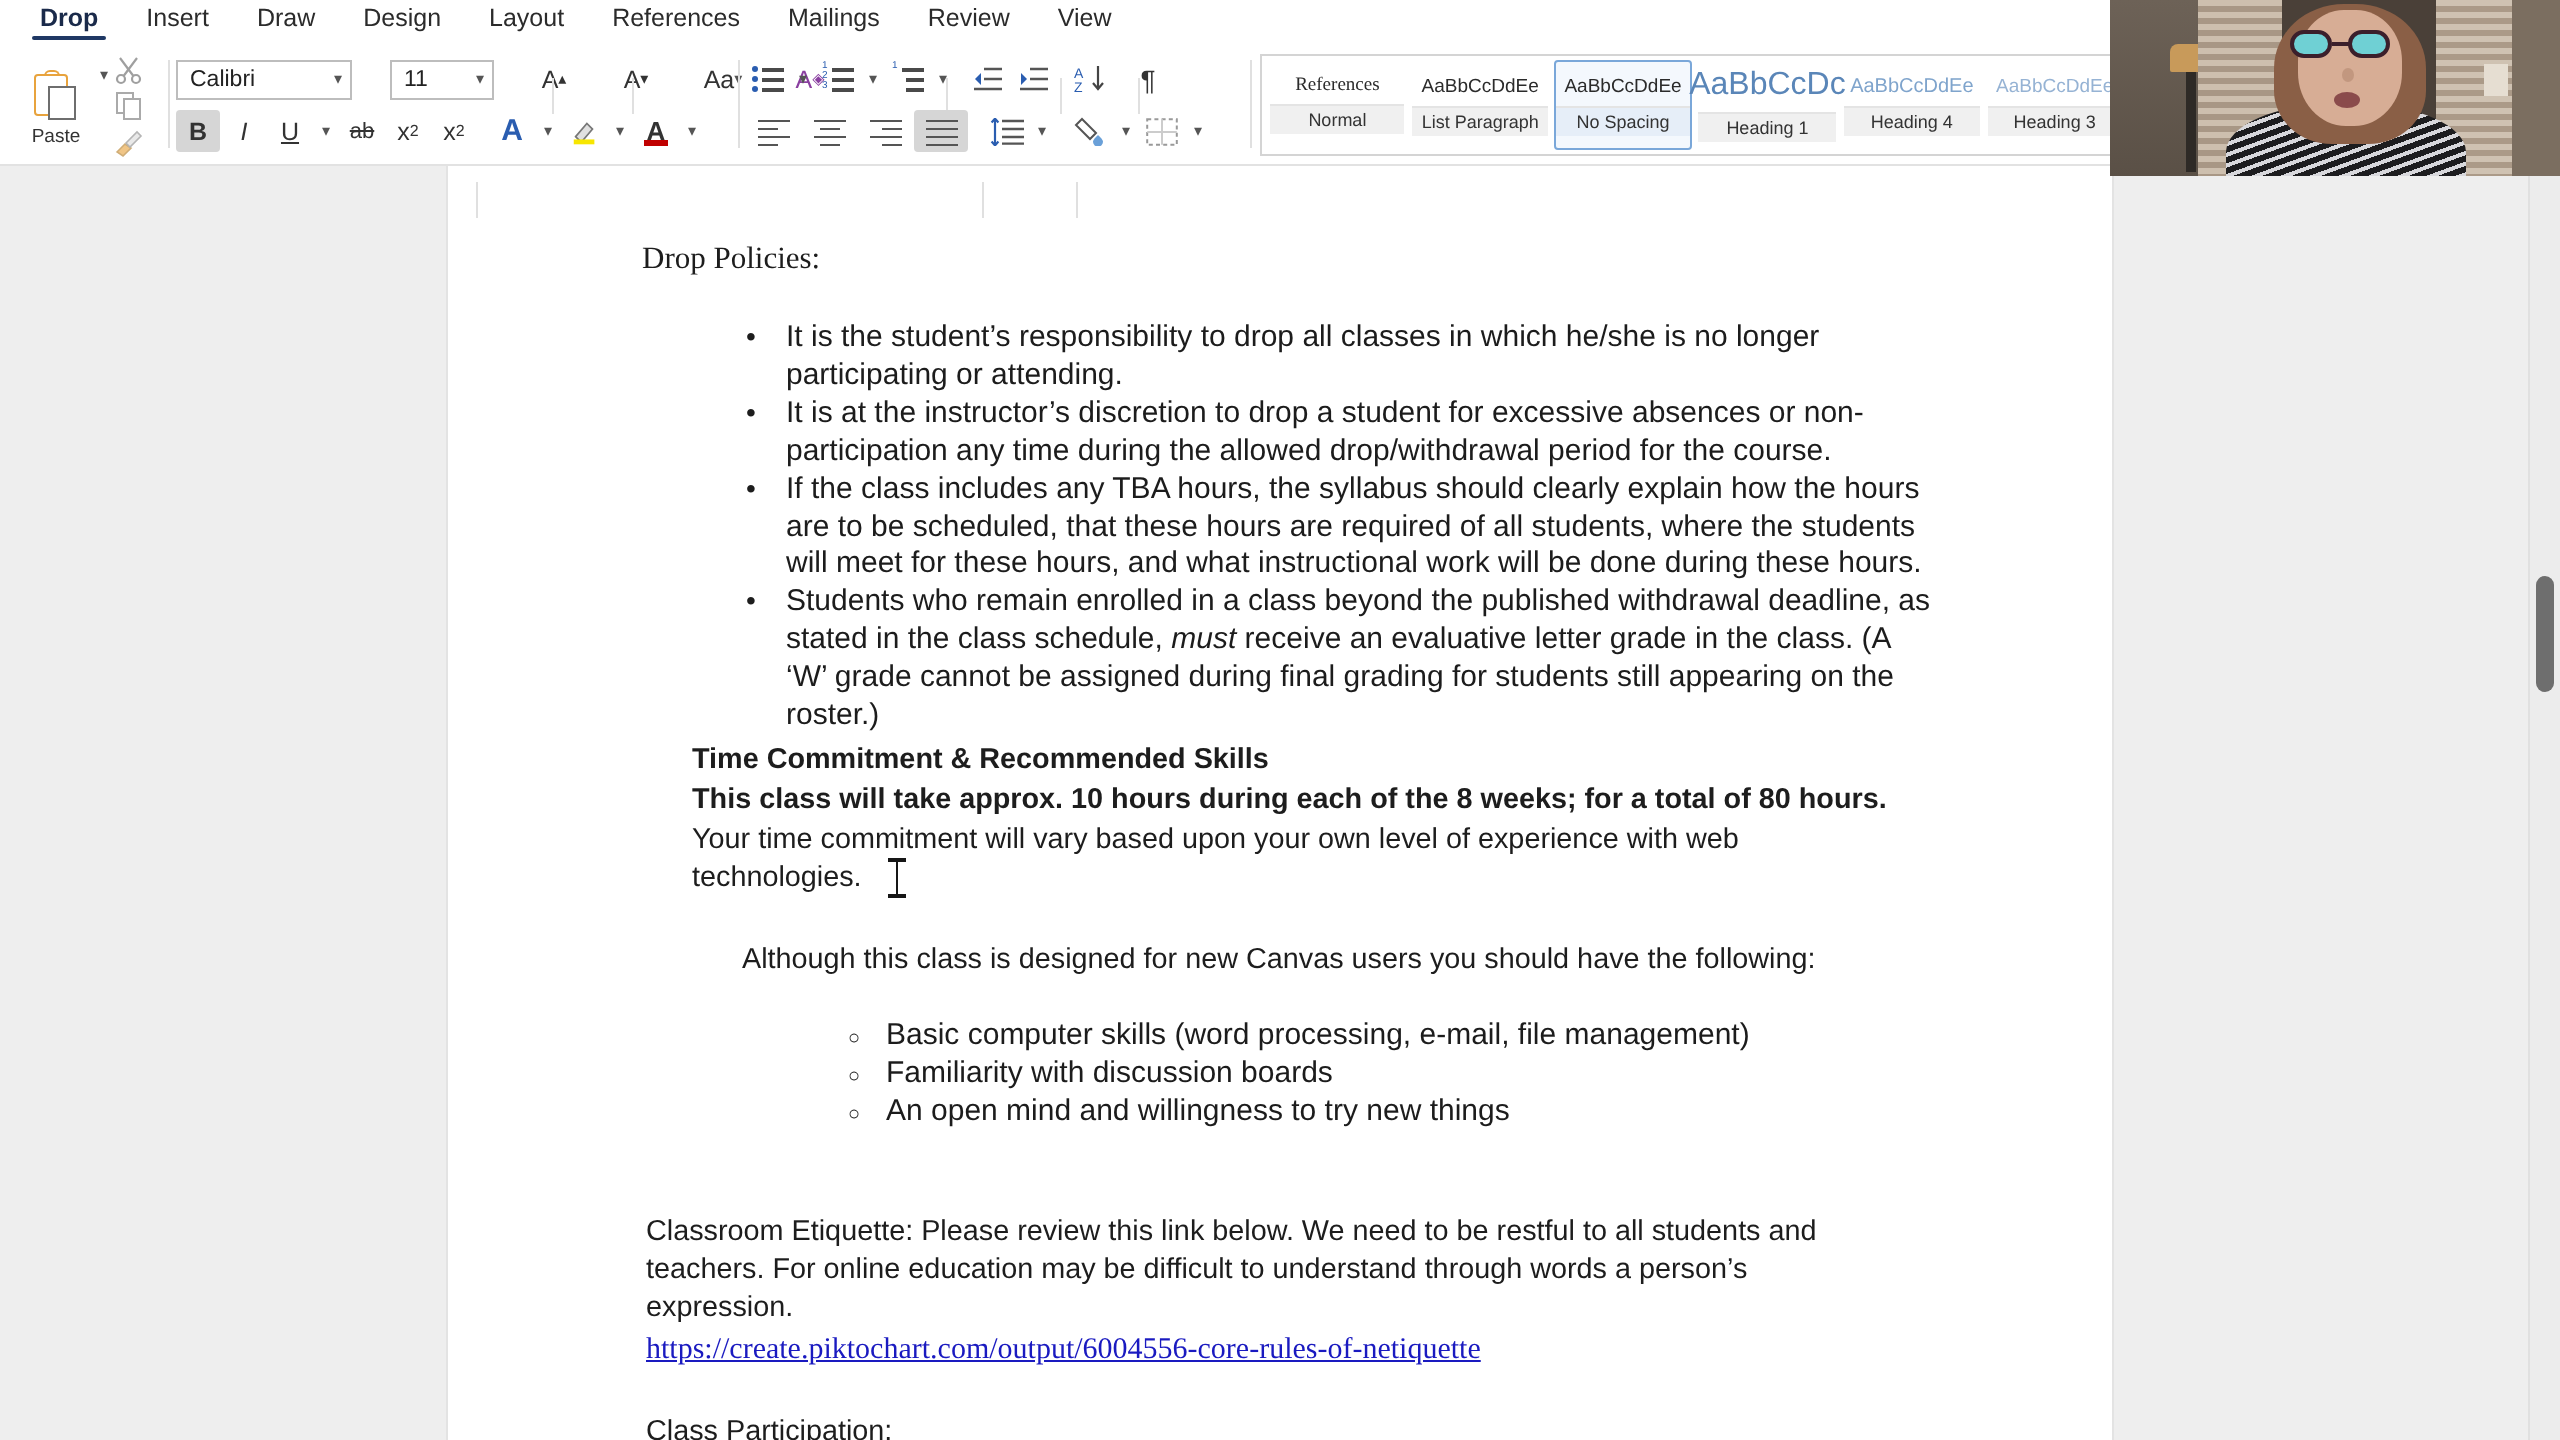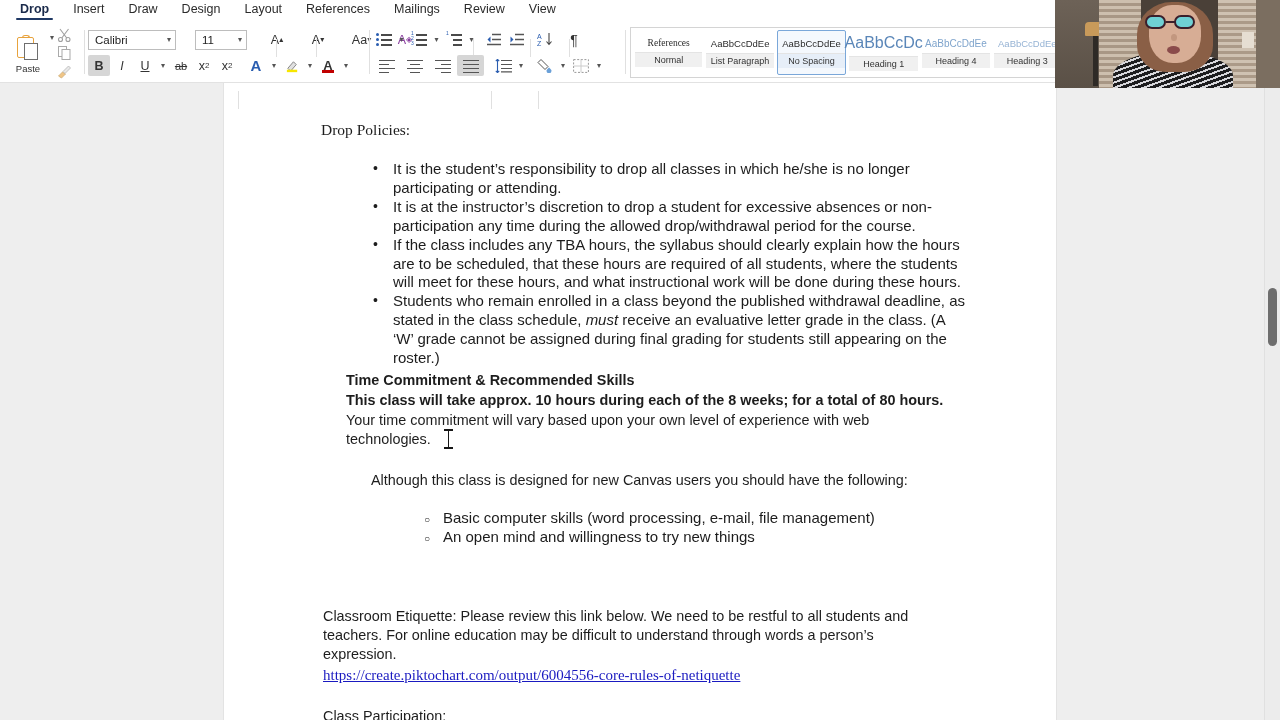--- a/index.html
+++ b/index.html
@@ -506,20 +506,21 @@
       </ul>
 
       <div class="p bold" style="left:122px; top:288px;">Time Commitment &amp; Recommended Skills</div>
       <div class="p bold" style="left:122px; top:308px; width:640px;">This class will take approx. 10 hours during each of the 8 weeks; for a total of 80 hours.</div>
       <div class="p" style="left:122px; top:328px; width:600px;">Your time commitment will vary based upon your own level of experience with web technologies.</div>
 
       <div class="p" style="left:147px; top:388px; width:620px;">Although this class is designed for new Canvas users you should have the following:</div>
 
       <ul class="bullets circbul" style="left:197px; top:426px; width:600px;">
         <li>Basic computer skills (word processing, e-mail, file management)</li>
+        <li>Familiarity with discussion boards</li>
         <li>An open mind and willingness to try new things</li>
       </ul>
 
       <div class="p" style="left:99px; top:524px; width:615px;">Classroom Etiquette: Please review this link below. We need to be restful to all students and teachers. For online education may be difficult to understand through words a person’s expression.</div>
 
       <a class="p link" href="#" style="left:99px; top:583px;">https://create.piktochart.com/output/6004556-core-rules-of-netiquette</a>
 
       <div class="p" style="left:99px; top:624px;">Class Participation:</div>
 
     </div>

